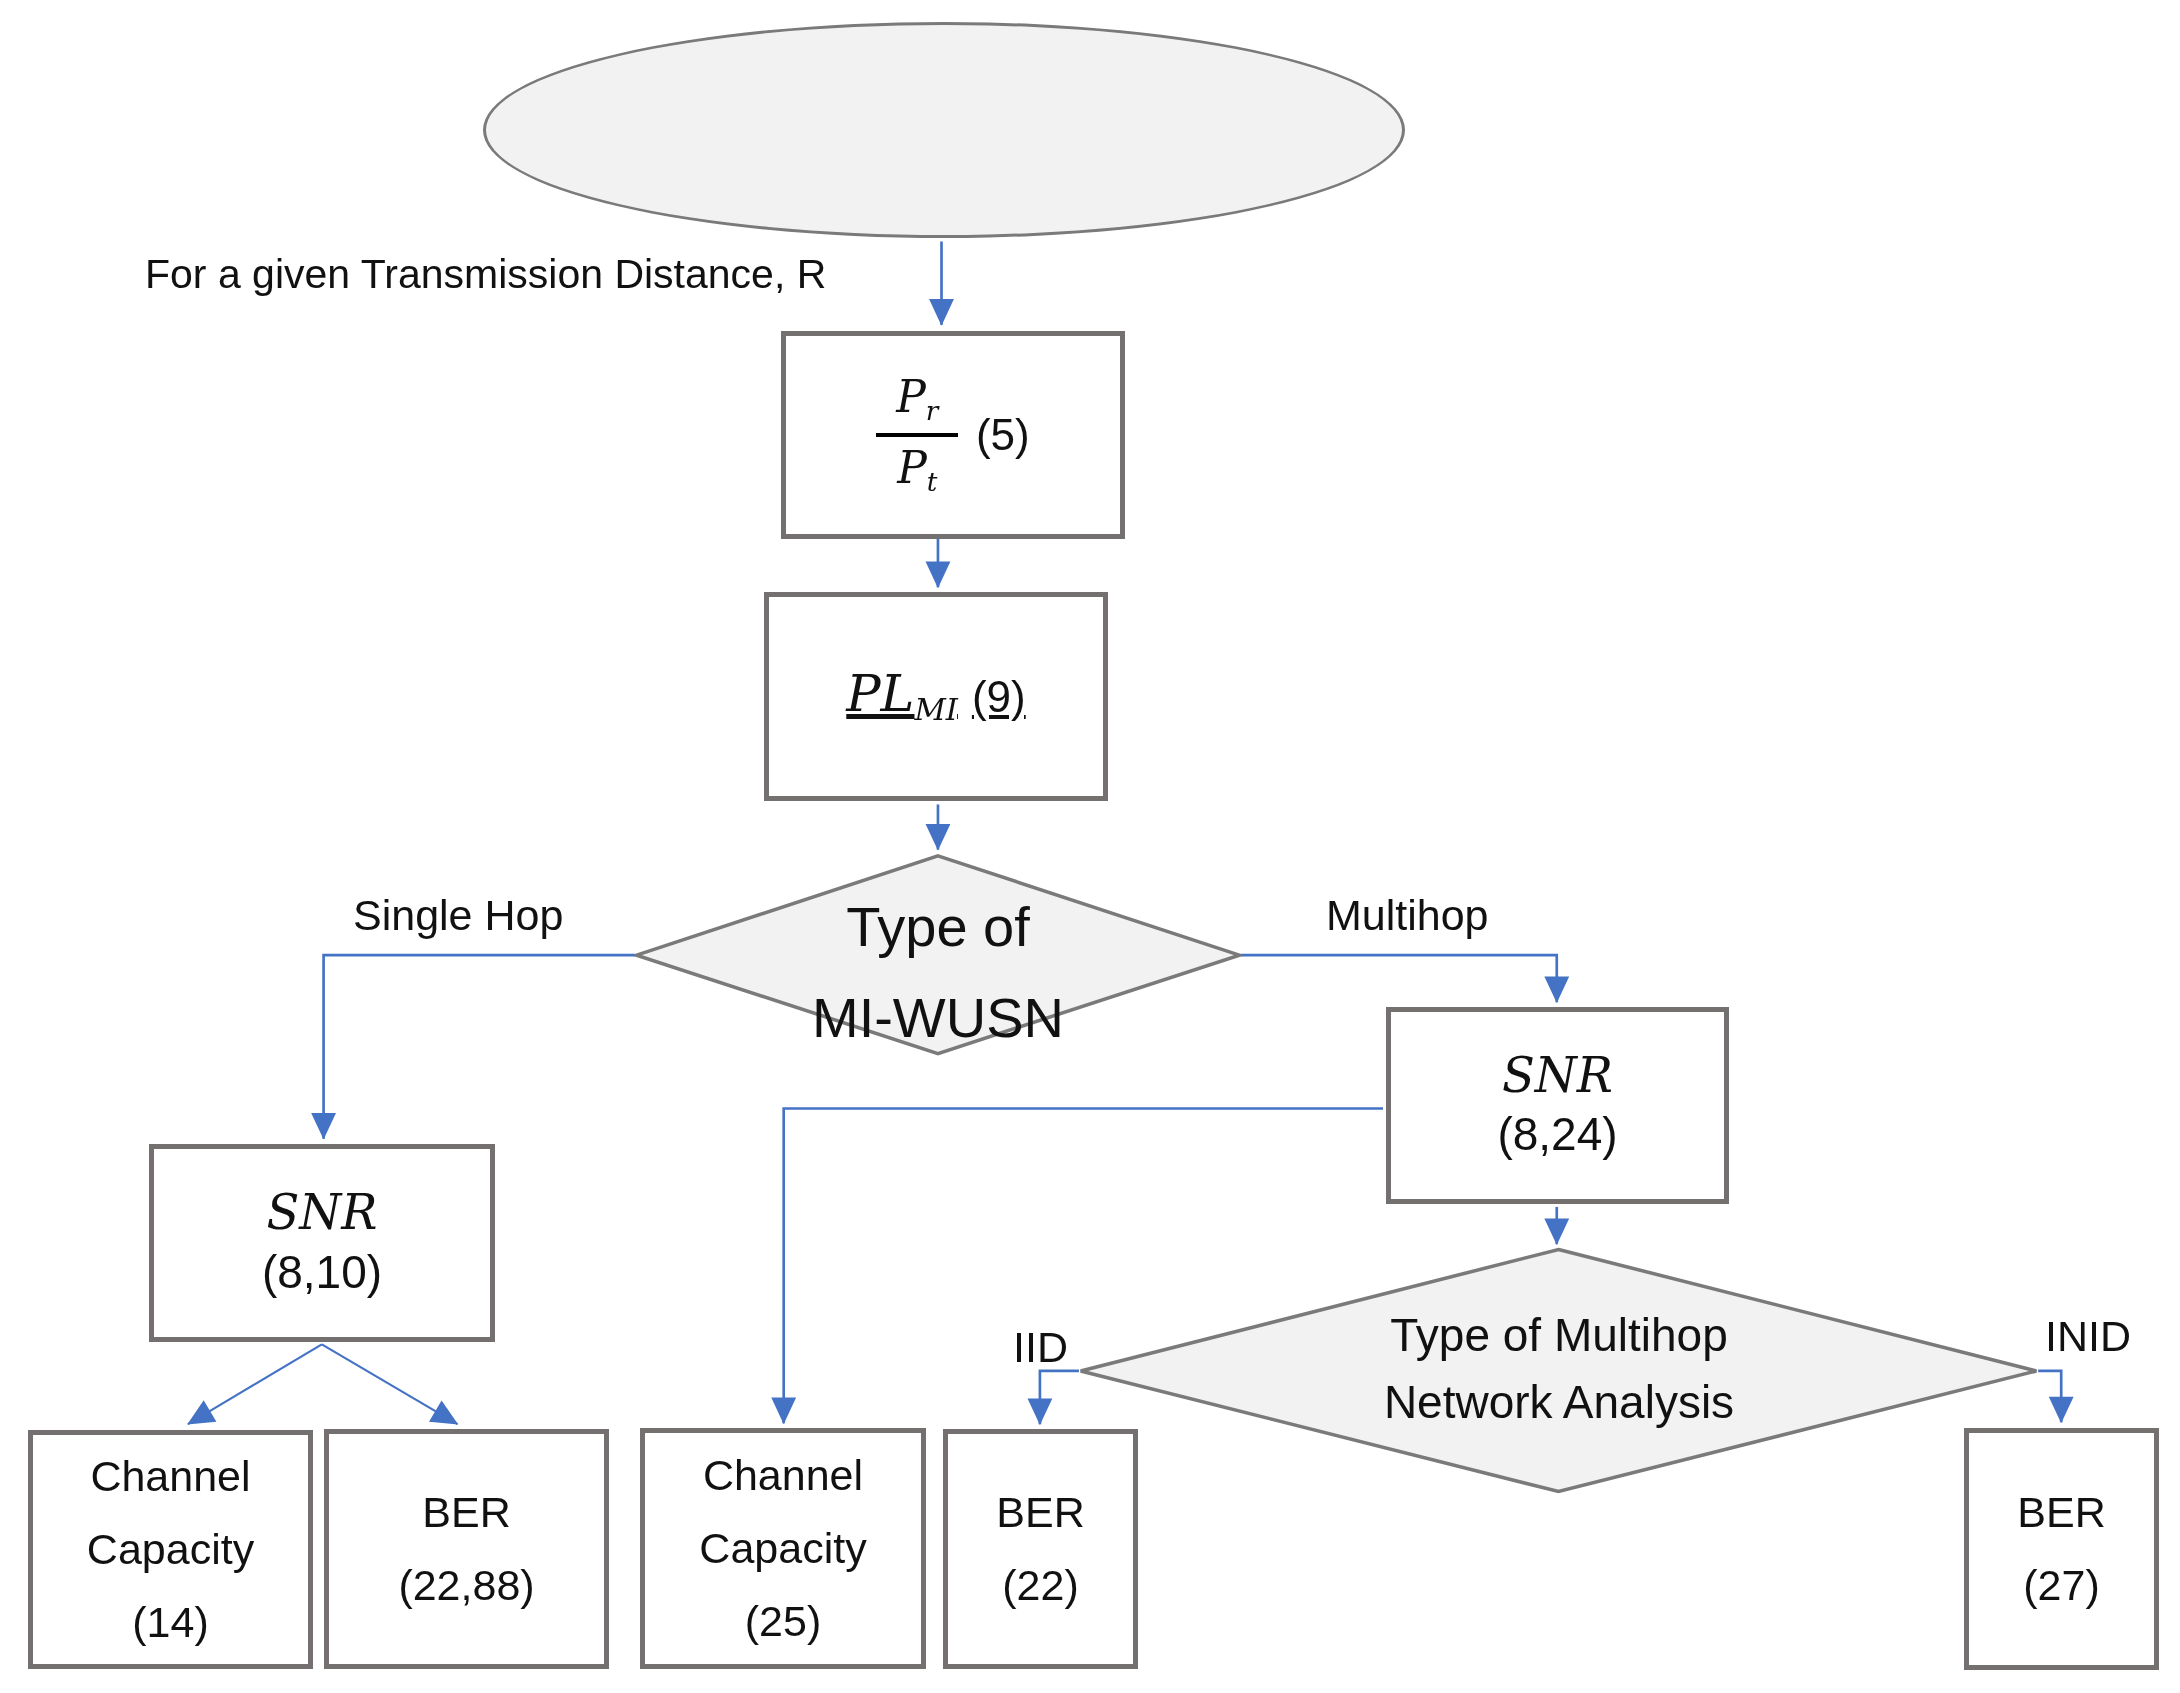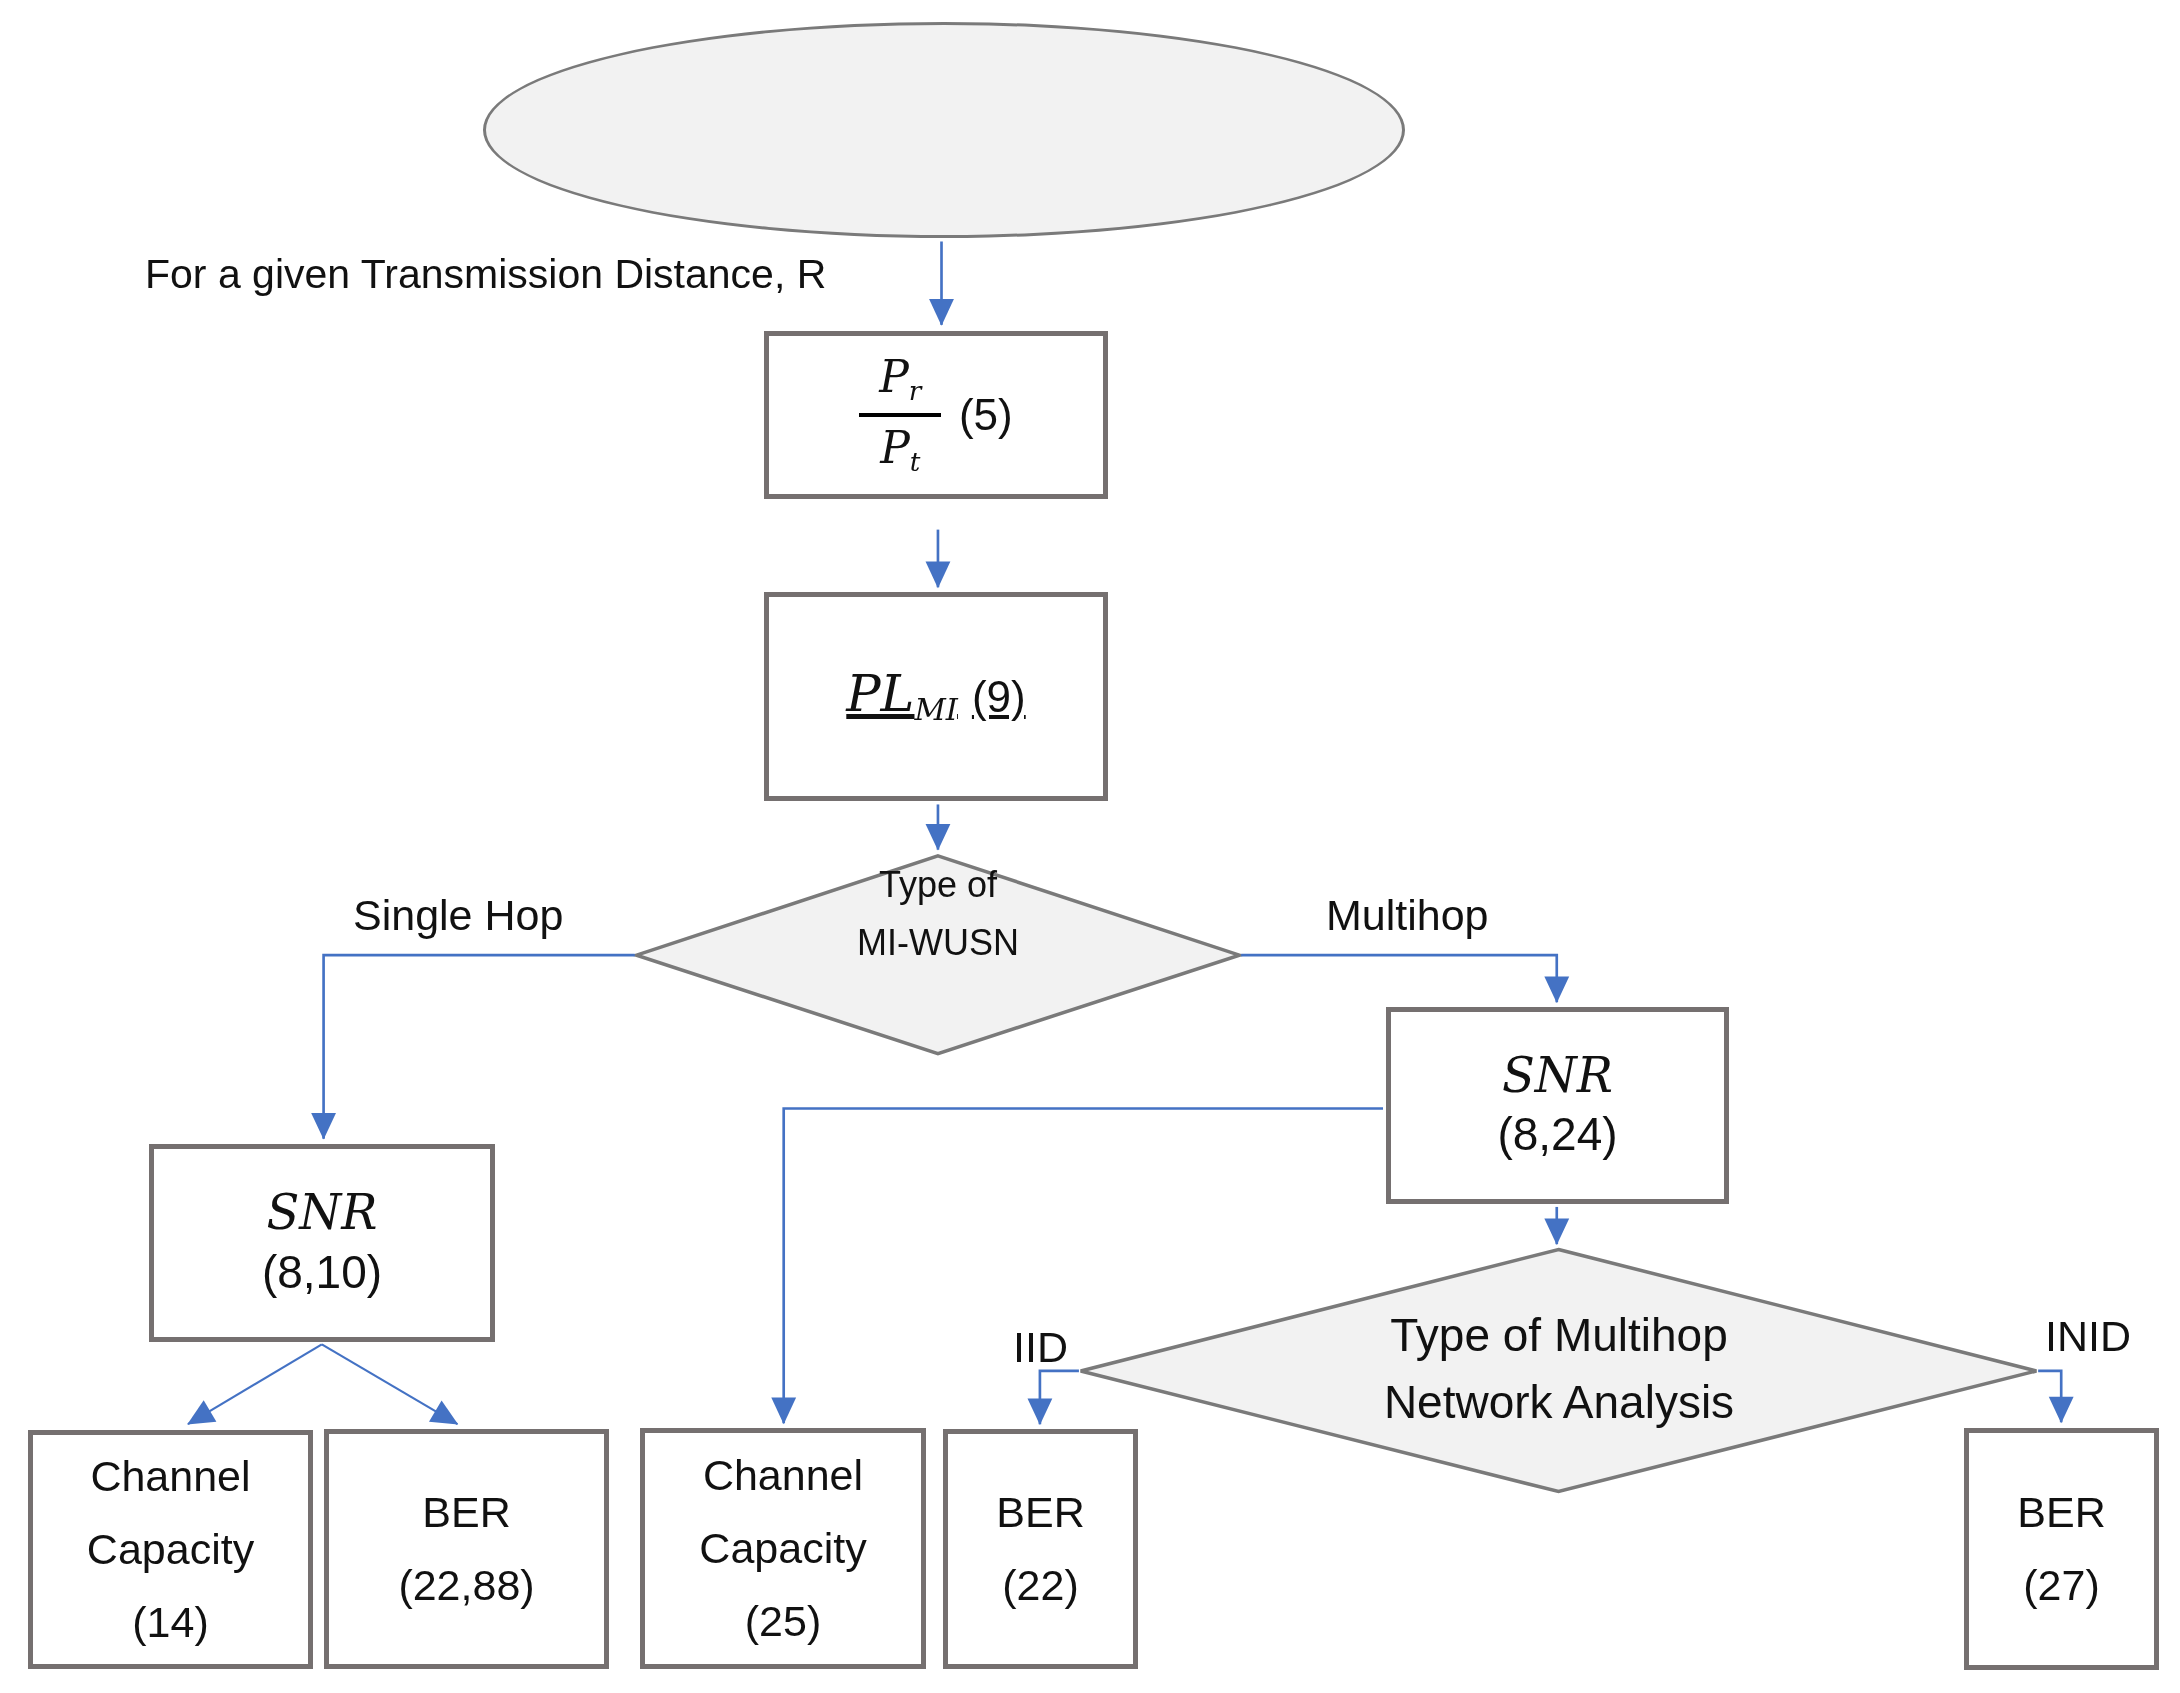--- a/index.html
+++ b/index.html
@@ -45,21 +45,21 @@
     box-sizing:border-box;display:flex;flex-direction:column;
     align-items:center;justify-content:center;text-align:center;
     font-size:43px;line-height:1.80;color:#111;
   }
 
   
   .shape-label{
     position:absolute;display:flex;flex-direction:column;align-items:center;
     justify-content:flex-start;text-align:center;color:#111;pointer-events:none;
   }
-  .d1-label{left:672px;top:856px;width:532px;font-size:36px;line-height:1.62;}
+  .d1-label{left:672px;top:882px;width:532px;font-size:56px;line-height:1.62;}
   .d2-label{left:1206px;top:1302px;width:706px;font-size:46px;line-height:1.45;}
 
   
   .edge-label{position:absolute;white-space:nowrap;font-size:43px;color:#111;}
   .annotation{position:absolute;left:145px;top:251px;font-size:41px;white-space:nowrap;color:#111;}
 </style>
 </head>
 <body>
 
 <svg class="layer" viewBox="0 0 2459 1910">
@@ -83,21 +83,21 @@
   <polyline points="2299,1546 2325,1546 2325,1604" fill="none" stroke="#4472C4" stroke-width="3" marker-end="url(#ah)"></polyline>
   <line x1="363" y1="1516" x2="212" y2="1606" stroke="#4472C4" stroke-width="2.5" marker-end="url(#ah)"></line>
   <line x1="363" y1="1516" x2="516" y2="1606" stroke="#4472C4" stroke-width="2.5" marker-end="url(#ah)"></line>
 </svg>
 
 <div class="ellipse">
 </div>
 
 <div class="annotation">For a given Transmission Distance, R</div>
 
-<div class="node" style="left:764px;top:331px;width:344px;height:168px;">
+<div class="node" style="left:781px;top:331px;width:344px;height:208px;">
   <div class="frac-row">
     <span class="frac">
       <span class="mathline"><span>P</span><sub class="msub">r</sub></span>
       <span class="fracbar"></span>
       <span class="mathline"><span>P</span><sub class="msub">t</sub></span>
     </span>
     <span class="ref prpt-ref">(5)</span>
   </div>
 </div>
 

